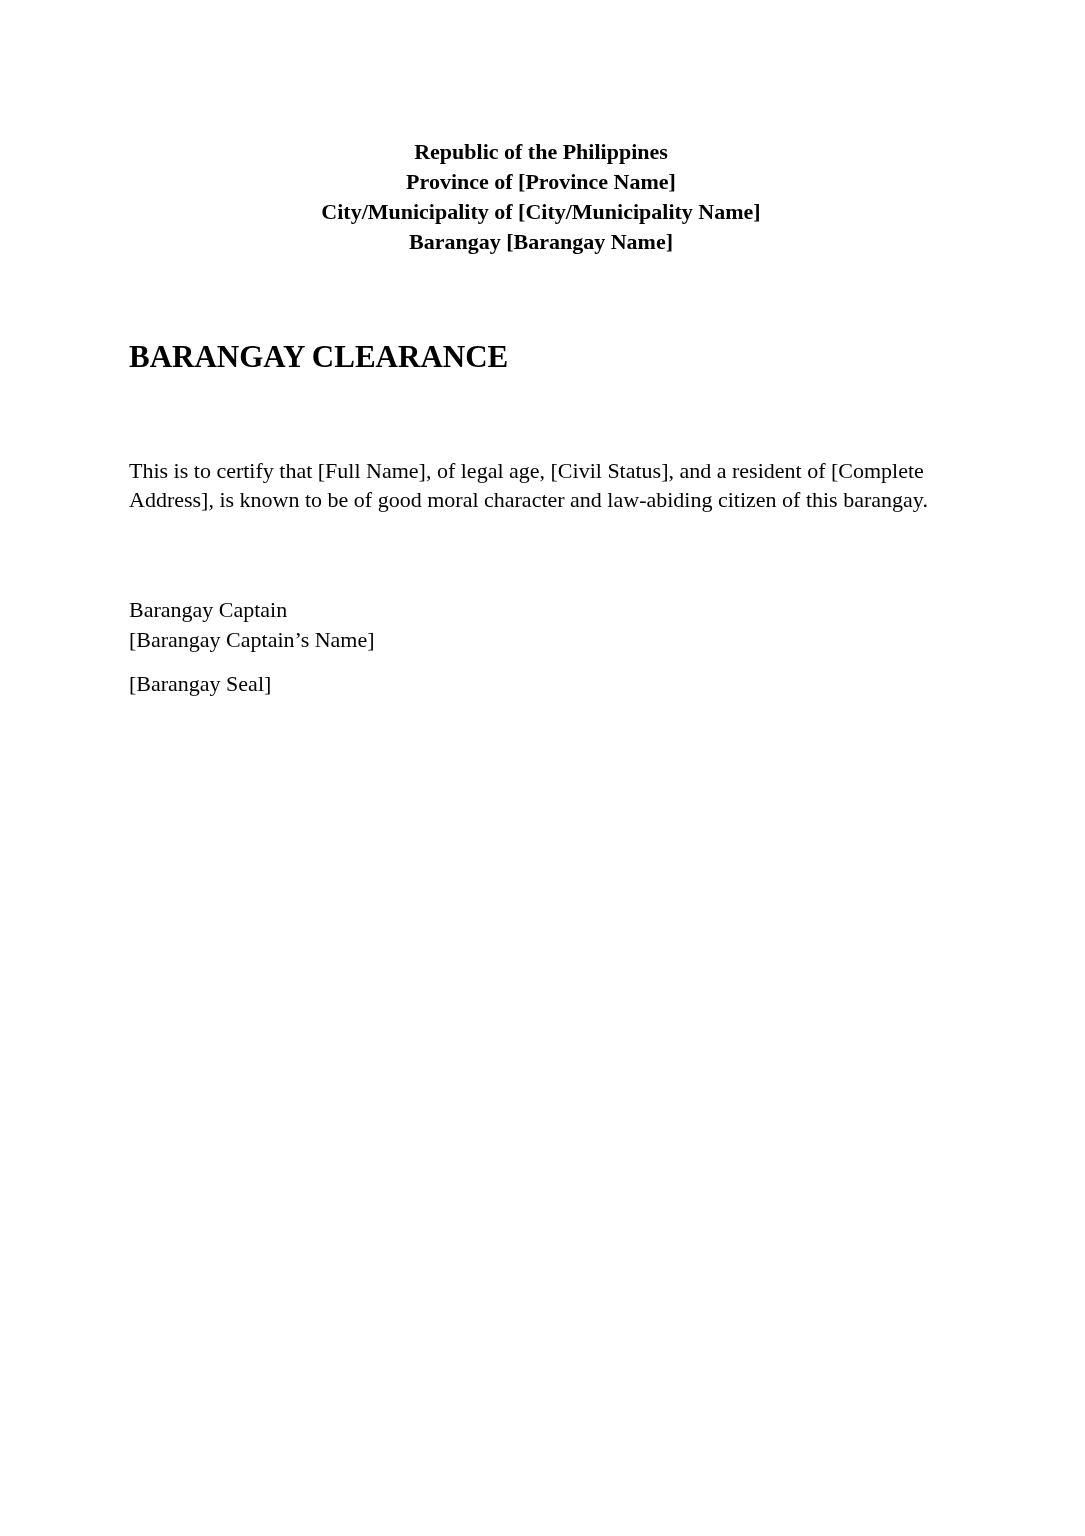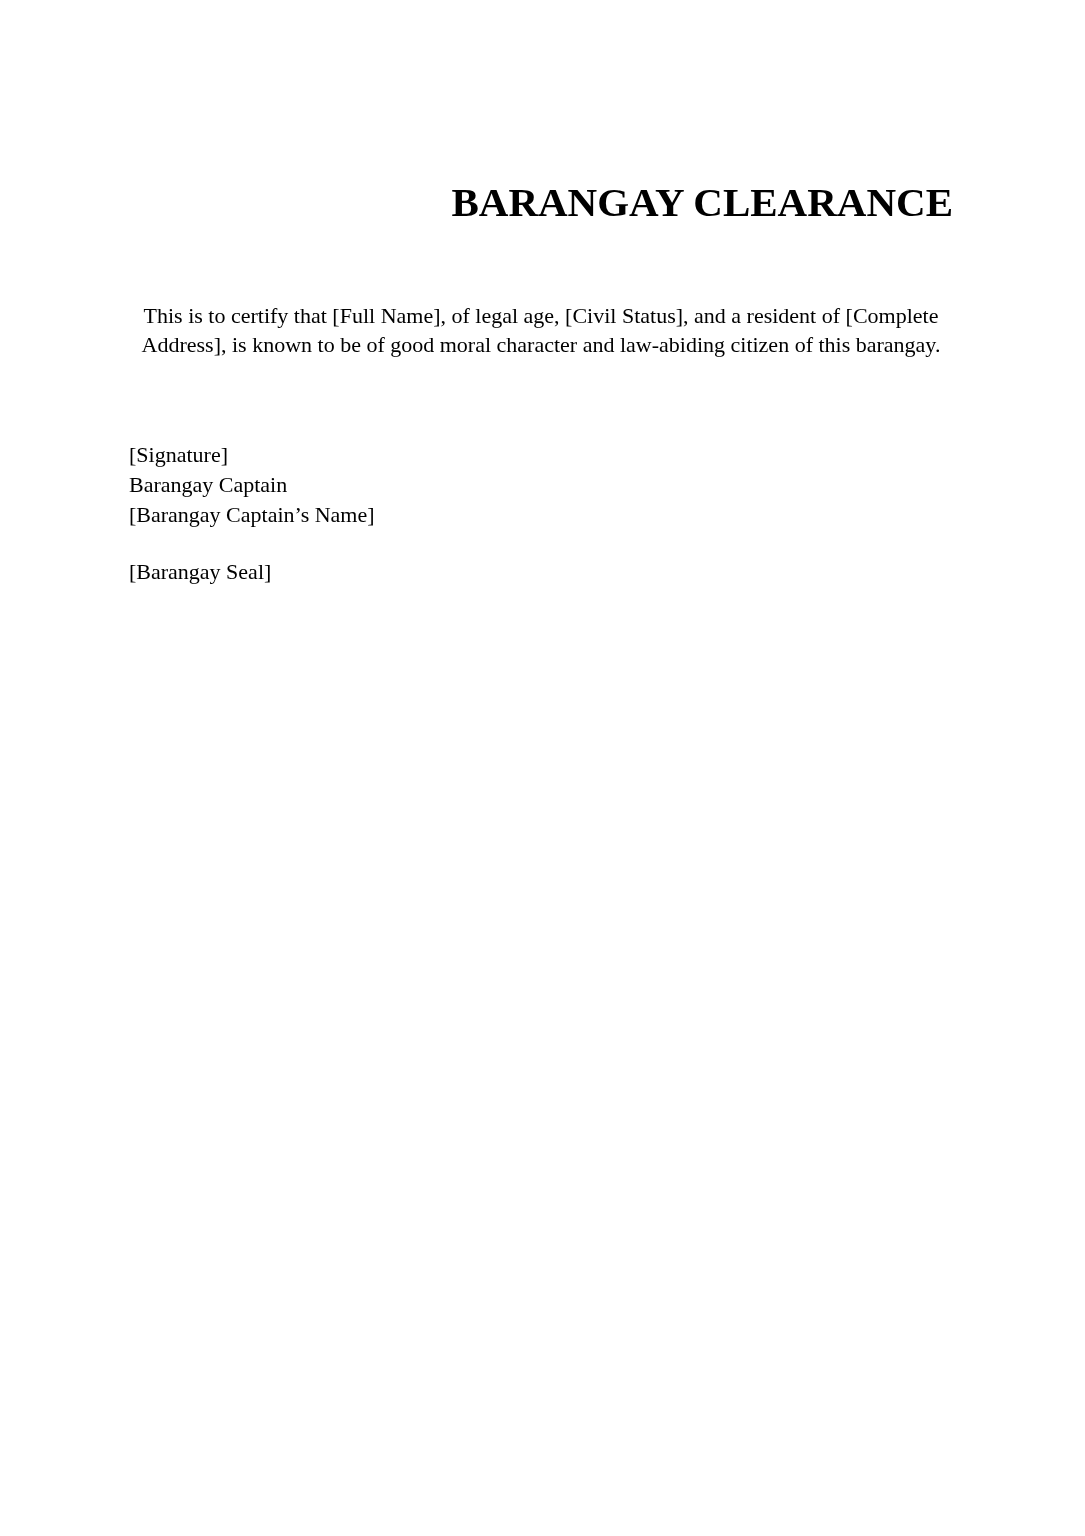--- a/index.html
+++ b/index.html
@@ -16,58 +16,62 @@
     overflow: hidden;
   }
   .doc-header p {
     text-align: center;
     font-weight: bold;
     font-size: 22px;
     line-height: 30px;
     white-space: nowrap;
   }
   .doc-title {
-    text-align: right;
+    text-align: left;
     font-weight: bold;
-    font-size: 41px;
+    font-size: 31px;
     line-height: 36px;
-    margin-top: 47px;
+    margin-top: 82px;
     white-space: nowrap;
   }
   .body-text p {
     font-size: 22px;
     line-height: 29px;
-    text-align: center;
   }
   .body-text p.first-para { margin-top: 81px; }
   .body-text p + p { margin-top: 27px; }
   .sig-block { margin-top: 81px; }
   .sig-block p {
     font-size: 22px;
     line-height: 30px;
   }
   .seal-line {
-    margin-top: 27px;
+    margin-top: 14px;
     font-size: 22px;
     line-height: 30px;
   }
 </style>
 </head>
 <body>
 
 <div class="page" style="--page-bg: #ffffff; --text-color: #000000;">
 
+  <header class="doc-header">
+    <p>Republic of the Philippines</p>
+    <p>Province of [Province Name]</p>
+    <p>City/Municipality of [City/Municipality Name]</p>
+    <p>Barangay [Barangay Name]</p>
+  </header>
 
   <h1 class="doc-title">BARANGAY CLEARANCE</h1>
 
   <section class="body-text">
     <p class="first-para">This is to certify that [Full Name], of legal age, [Civil Status], and a resident of [Complete Address], is known to be of good moral character and law-abiding citizen of this barangay.</p>
   </section>
 
   <section class="sig-block">
-    <p>[Signature]</p>
     <p>Barangay Captain</p>
     <p>[Barangay Captain’s Name]</p>
   </section>
 
   <p class="seal-line">[Barangay Seal]</p>
 
 </div>
 
 </body></html>

